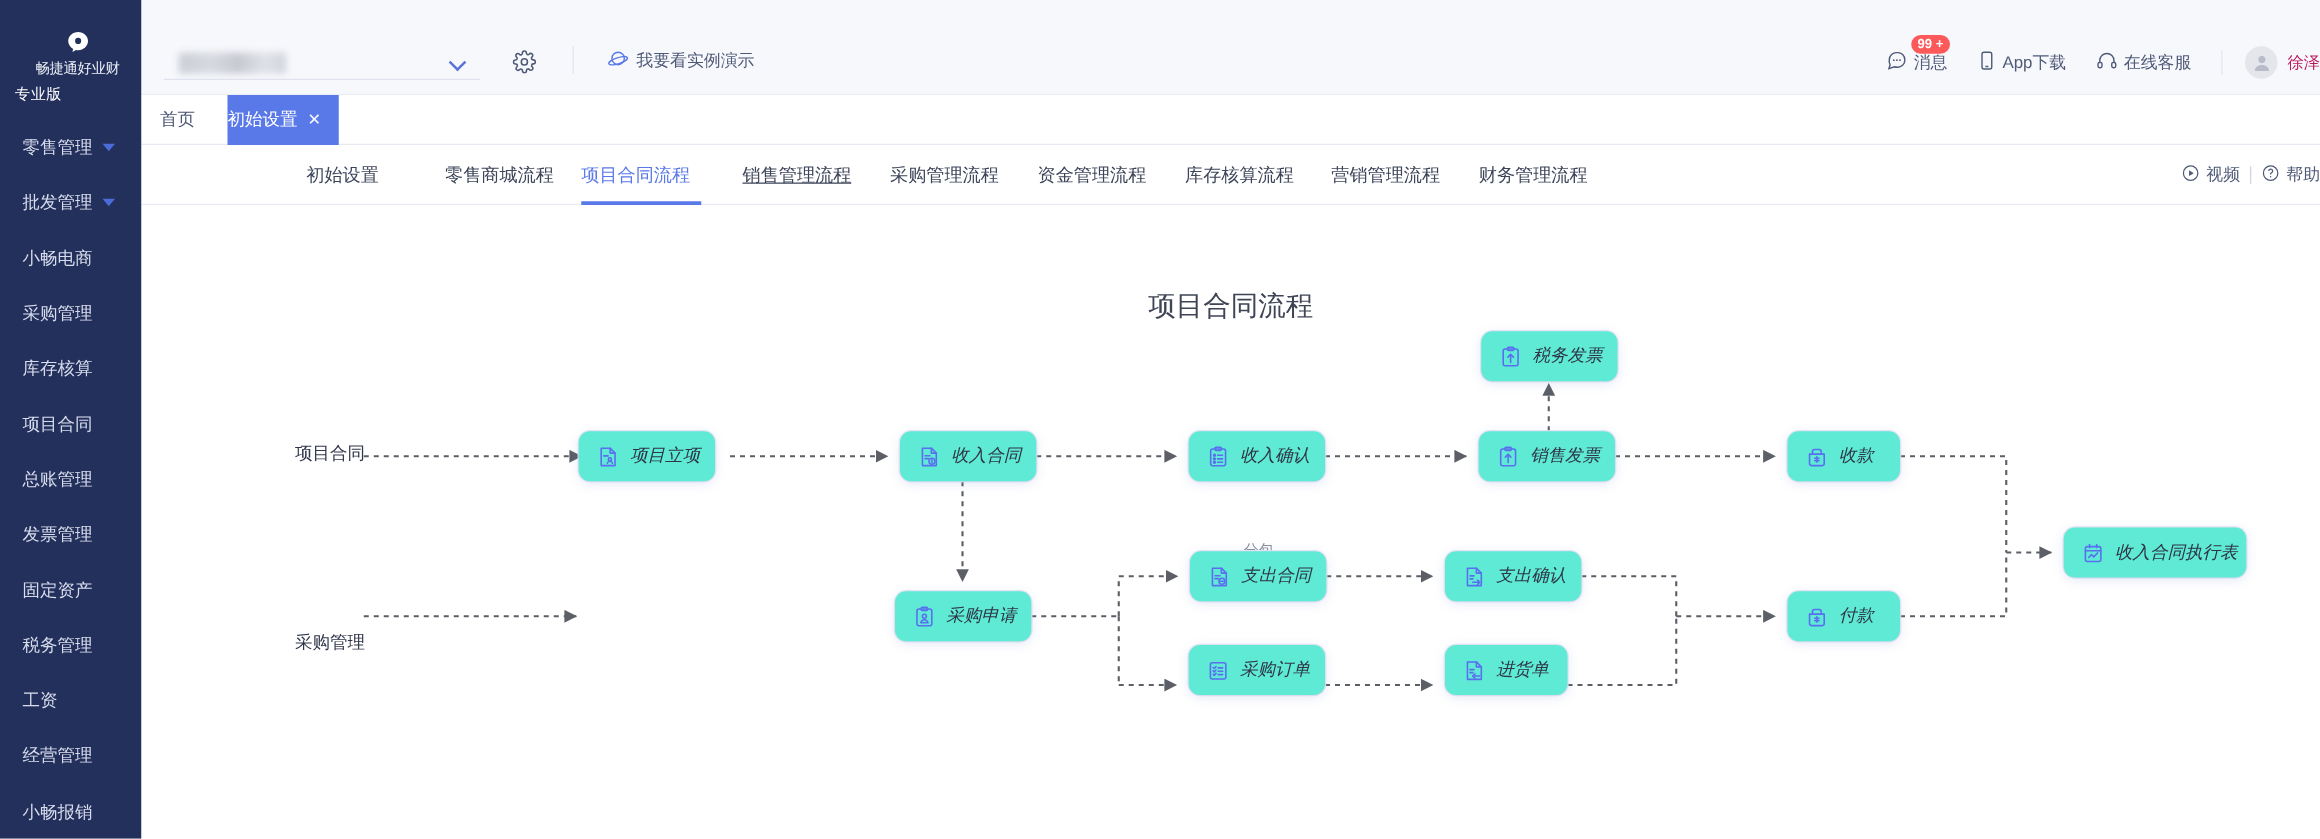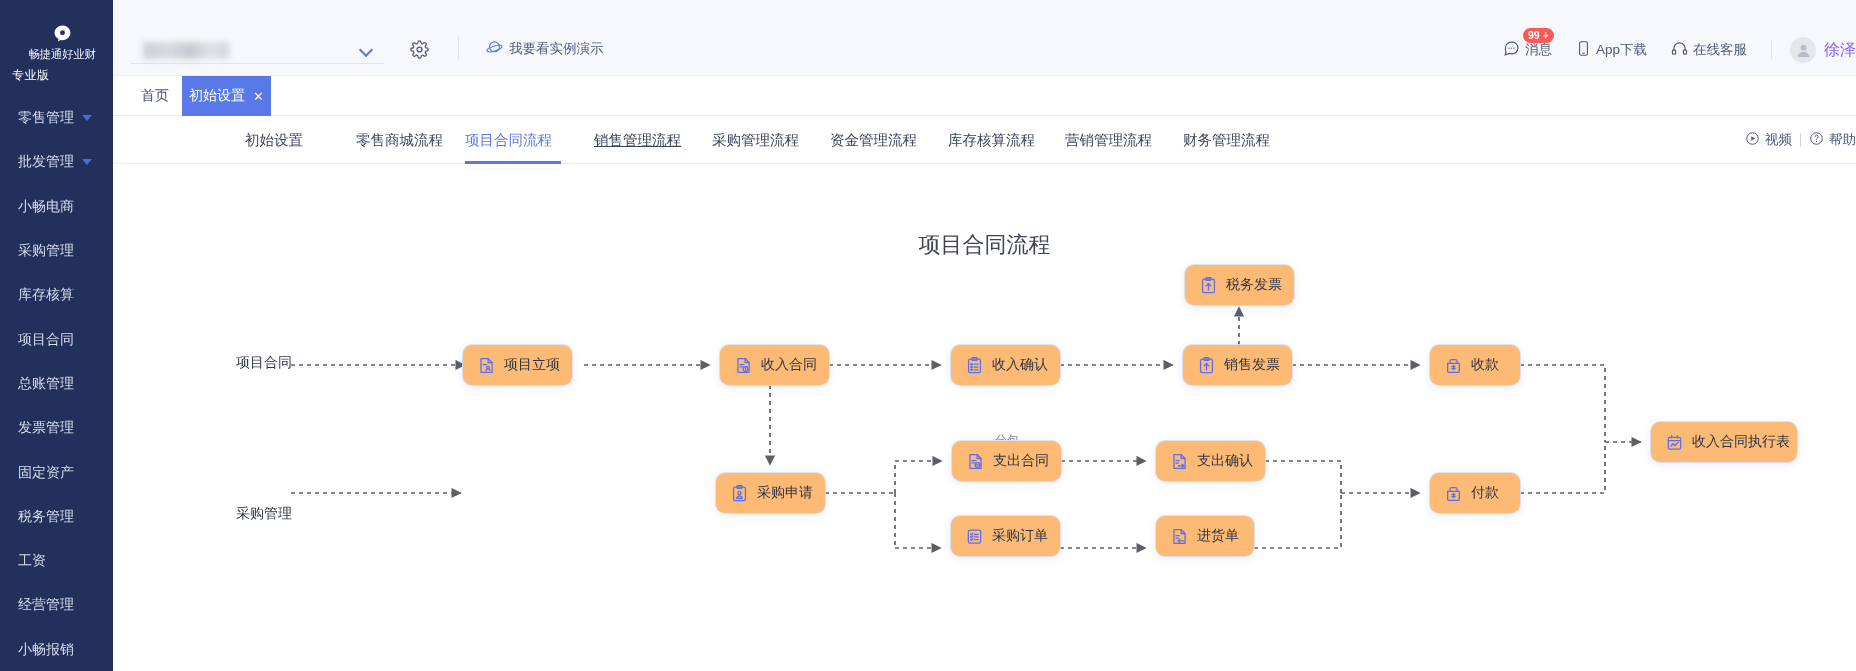--- a/index.html
+++ b/index.html
@@ -79,29 +79,29 @@
   .badge {
     position: absolute; left: 20px; top: -12px;
     background: #fc5a5a; color: #fff; font-size: 10.5px; font-weight: bold;
     border-radius: 9px; padding: 1px 5px 1px 5px; line-height: 13px; white-space: nowrap; text-align: center;
   }
   .hdr-sep { width:1px; height: 20px; background: #e2e5ee; margin-right: 18px; }
   .avatar {
     width: 26px; height: 26px; border-radius: 50%; background: #e4e6ec;
     display:flex; align-items:center; justify-content:center; margin-right: 8px;
   }
-  .uname { color:#8b5cf6; font-size: 16px; white-space: nowrap; }
+  .uname { color:#be185d; font-size: 13px; white-space: nowrap; }
 
   
   .tabstrip {
     position: absolute; left: 113px; top: 76px; right: 0; height: 40px;
     background: #ffffff; border-bottom: 1px solid #e9ebf2;
   }
   .tab {
-    position: absolute; top: 0; height: 40px; display:flex; align-items:center; justify-content:center;
+    position: absolute; top: 0; height: 40px; display:flex; align-items:center; 
     font-size: 14px; cursor: pointer;
   }
   .tab.home { left: 15px; width: 54px; color: #4a5472; }
   .tab.active {
     left: 69px; width: 89px; background: #5a79e8; color:#fff; gap: 8px;
   }
   .tab .x { font-size: 13px; opacity: .92; }
 
   
   .subtabs {
@@ -128,25 +128,25 @@
   .flow-title {
     position: absolute; left: 0; right: 0; top: 62px; text-align: center;
     font-size: 22px; color: #3f4555;
   }
   .swimlabel {
     position: absolute; font-size: 14px; color: #30364a; white-space: nowrap;
   }
   .brlabel { position:absolute; font-size: 12px; color: #8a8f9e; white-space: nowrap; }
 
   .node {
-    position: absolute; height: 40px; background:#fdba74;
+    position: absolute; height: 40px; background:#5eead4;
     border-radius: 9px;
     box-shadow: 0 2px 9px rgba(90,110,200,0.16), 0 0 0 1px rgba(228,231,243,0.9);
     display: flex; align-items: center; gap: 8px; padding: 0 14px;
-    font-size: 14px; color:#2f3547; white-space: nowrap; cursor: pointer;
+    font-size: 14px; color:#2f3547; white-space: nowrap; cursor: pointer; font-style: italic;
   }
   .node .ic { width: 19px; height: 19px; flex: 0 0 19px; }
   .node .ic svg { display:block; }
 
   svg.edges { position:absolute; left:0; top:0; width:100%; height:100%; pointer-events:none; }
 </style>
 </head>
 <body>
 
 <div id="app">

